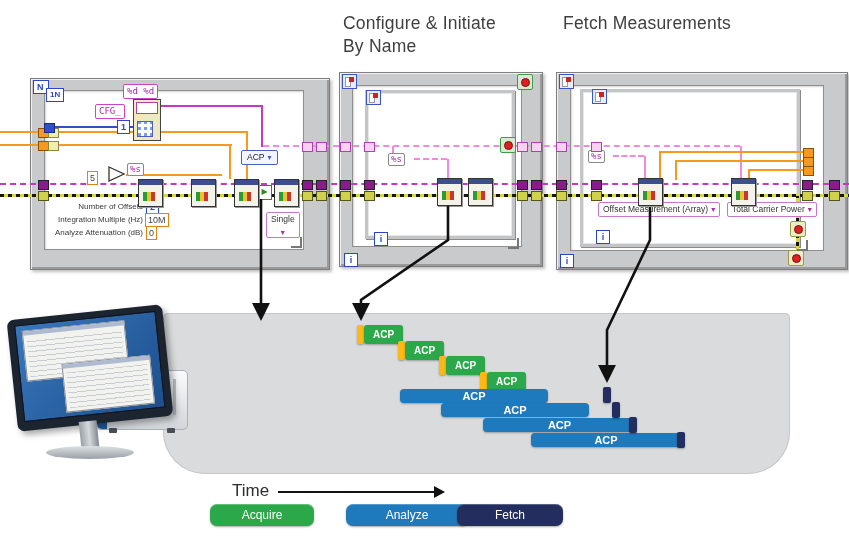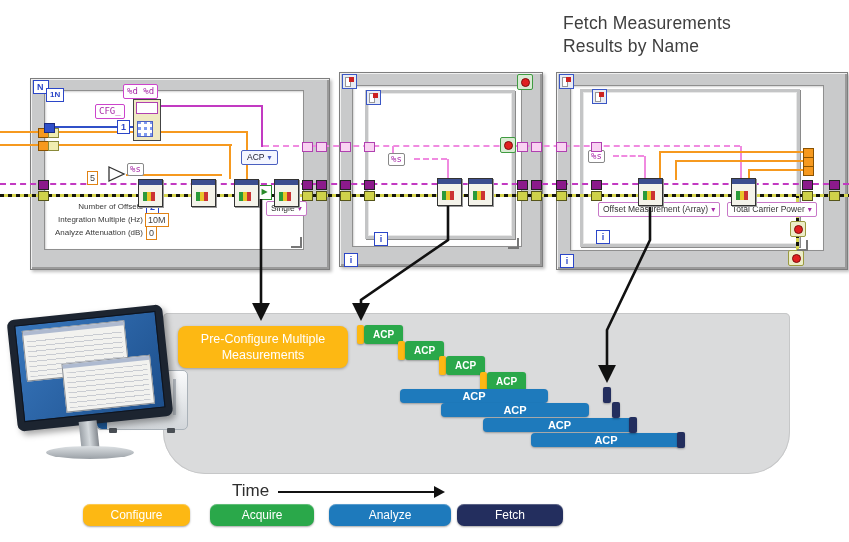--- a/index.html
+++ b/index.html
@@ -104,23 +104,26 @@
   .mbase{background:linear-gradient(#dde1e4,#9aa0a6);border-radius:50%;z-index:4;}
   svg.flow{z-index:6;pointer-events:none;}
 </style>
 </head>
 <body>
 
 <div id="stage">
 
   <div class="abs title" style="left:33px;top:12px;">
   </div>
+  <div class="abs title" style="left:343px;top:12px;">
+    <div>Configure &amp; Initiate</div>
+    <div>By Name</div>
+  </div>
   <div class="abs title" style="left:563px;top:12px;">
     <div>Fetch Measurements</div>
-    <div>Results by Name</div>
   </div>
 
   <div class="abs lvloop" style="left:30px;top:78px;width:298px;height:190px;">
     <div class="lvin" style="left:13px;top:11px;width:258px;height:158px;"></div>
   </div>
   <div class="abs lvloop" style="left:339px;top:72px;width:202px;height:193px;">
     <div class="lvin" style="left:12px;top:12px;width:168px;height:160px;">
       <div class="lvsub" style="left:12px;top:4px;width:144px;height:143px;"></div>
     </div>
   </div>
@@ -144,21 +147,21 @@
     <path d="M1,1 L16,8 L1,15 Z" fill="#fff" stroke="#333" stroke-width="1.3"></path>
   </svg>
   <div class="abs mlabel" style="left:127px;top:163px;padding:0 2px;border-color:#888;">%s</div>
   <div class="abs ring" style="left:241px;top:150px;">
     <span>ACP</span>
     <span class="caret">▾</span>
   </div>
   <div class="abs runbox" style="left:257px;top:185px;">
     <span>▶</span>
   </div>
-  <div class="abs combo" style="left:266px;top:201px;">
+  <div class="abs combo" style="left:266px;top:212px;flex-direction:column;">
     <span>Single</span>
     <span class="caret">▾</span>
   </div>
   <div class="abs ctl-label" style="left:28px;top:202px;width:115px;">Number of Offsets</div>
   <div class="abs bbox" style="left:146px;top:200px;">2</div>
   <div class="abs ctl-label" style="left:28px;top:215px;width:115px;">Integration Multiple (Hz)</div>
   <div class="abs obox" style="left:145px;top:213px;">10M</div>
   <div class="abs ctl-label" style="left:28px;top:228px;width:115px;">Analyze Attenuation (dB)</div>
   <div class="abs obox" style="left:146px;top:226px;">0</div>
   <div class="abs rsz" style="left:291px;top:237px;"></div>
@@ -184,24 +187,20 @@
     <span class="caret">▾</span>
   </div>
   <div class="abs stopb olive" style="left:790px;top:221px;"></div>
   <div class="abs stopb olive" style="left:788px;top:250px;"></div>
   <div class="abs ibox" style="left:596px;top:230px;">i</div>
   <div class="abs ibox" style="left:560px;top:254px;">i</div>
   <div class="abs rsz" style="left:797px;top:240px;"></div>
 
   <div class="abs bigtray" style="left:163px;top:313px;width:627px;height:161px;"></div>
 
-  <div class="abs ybox" style="left:178px;top:326px;width:170px;height:42px;">
-    <span>Pre-Configure Multiple</span>
-    <span>Measurements</span>
-  </div>
 
   <div class="abs gmini" style="left:357px;top:325px;width:7px;height:19px;"></div>
   <div class="abs gblk" style="left:364px;top:325px;width:39px;height:19px;">ACP</div>
   <div class="abs gmini" style="left:398px;top:341px;width:7px;height:19px;"></div>
   <div class="abs gblk" style="left:405px;top:341px;width:39px;height:19px;">ACP</div>
   <div class="abs gmini" style="left:439px;top:356px;width:7px;height:19px;"></div>
   <div class="abs gblk" style="left:446px;top:356px;width:39px;height:19px;">ACP</div>
   <div class="abs gmini" style="left:480px;top:372px;width:7px;height:19px;"></div>
   <div class="abs gblk" style="left:487px;top:372px;width:39px;height:19px;">ACP</div>
 
@@ -226,23 +225,22 @@
       <div class="mwin" style="left:30%;top:44%;width:62%;height:50%;"></div>
     </div>
   </div>
   <div class="abs stand" style="left:80px;top:421px;width:18px;height:27px;"></div>
   <div class="abs mbase" style="left:46px;top:446px;width:88px;height:13px;"></div>
 
   <div class="abs tlabel" style="left:232px;top:481px;">Time</div>
   <div class="abs tline" style="left:278px;top:491px;width:156px;height:2px;"></div>
   <div class="abs thead" style="left:434px;top:486px;"></div>
 
-  <div class="abs chip lg0" style="left:83px;top:504px;width:107px;">Configure</div>
   <div class="abs chip lg1" style="left:210px;top:504px;width:104px;">Acquire</div>
-  <div class="abs chip lg2" style="left:329px;top:504px;width:122px;">Analyze</div>
+  <div class="abs chip lg2" style="left:346px;top:504px;width:122px;">Analyze</div>
   <div class="abs chip lg3" style="left:457px;top:504px;width:106px;">Fetch</div>
 
   <div class="abs wm" style="left: 0px; top: 183px; width: 849px;"></div>
     <div class="abs we" style="left: 0px; top: 194px; width: 849px; height: 3px;"></div>
     <div class="abs wpk" style="left: 263px; top: 145px; width: 477px;"></div>
     <div class="abs wms" style="left: 160px; top: 105px; width: 103px; height: 2px;"></div>
     <div class="abs wmsv" style="left: 261px; top: 105px; width: 2px; height: 42px;"></div>
     <div class="abs wpkv" style="left: 392px; top: 146px; width: 2px; height: 9px;"></div>
     <div class="abs wpk" style="left: 414px; top: 158px; width: 33px;"></div>
     <div class="abs wpkv" style="left: 447px; top: 159px; width: 2px; height: 21px;"></div>

